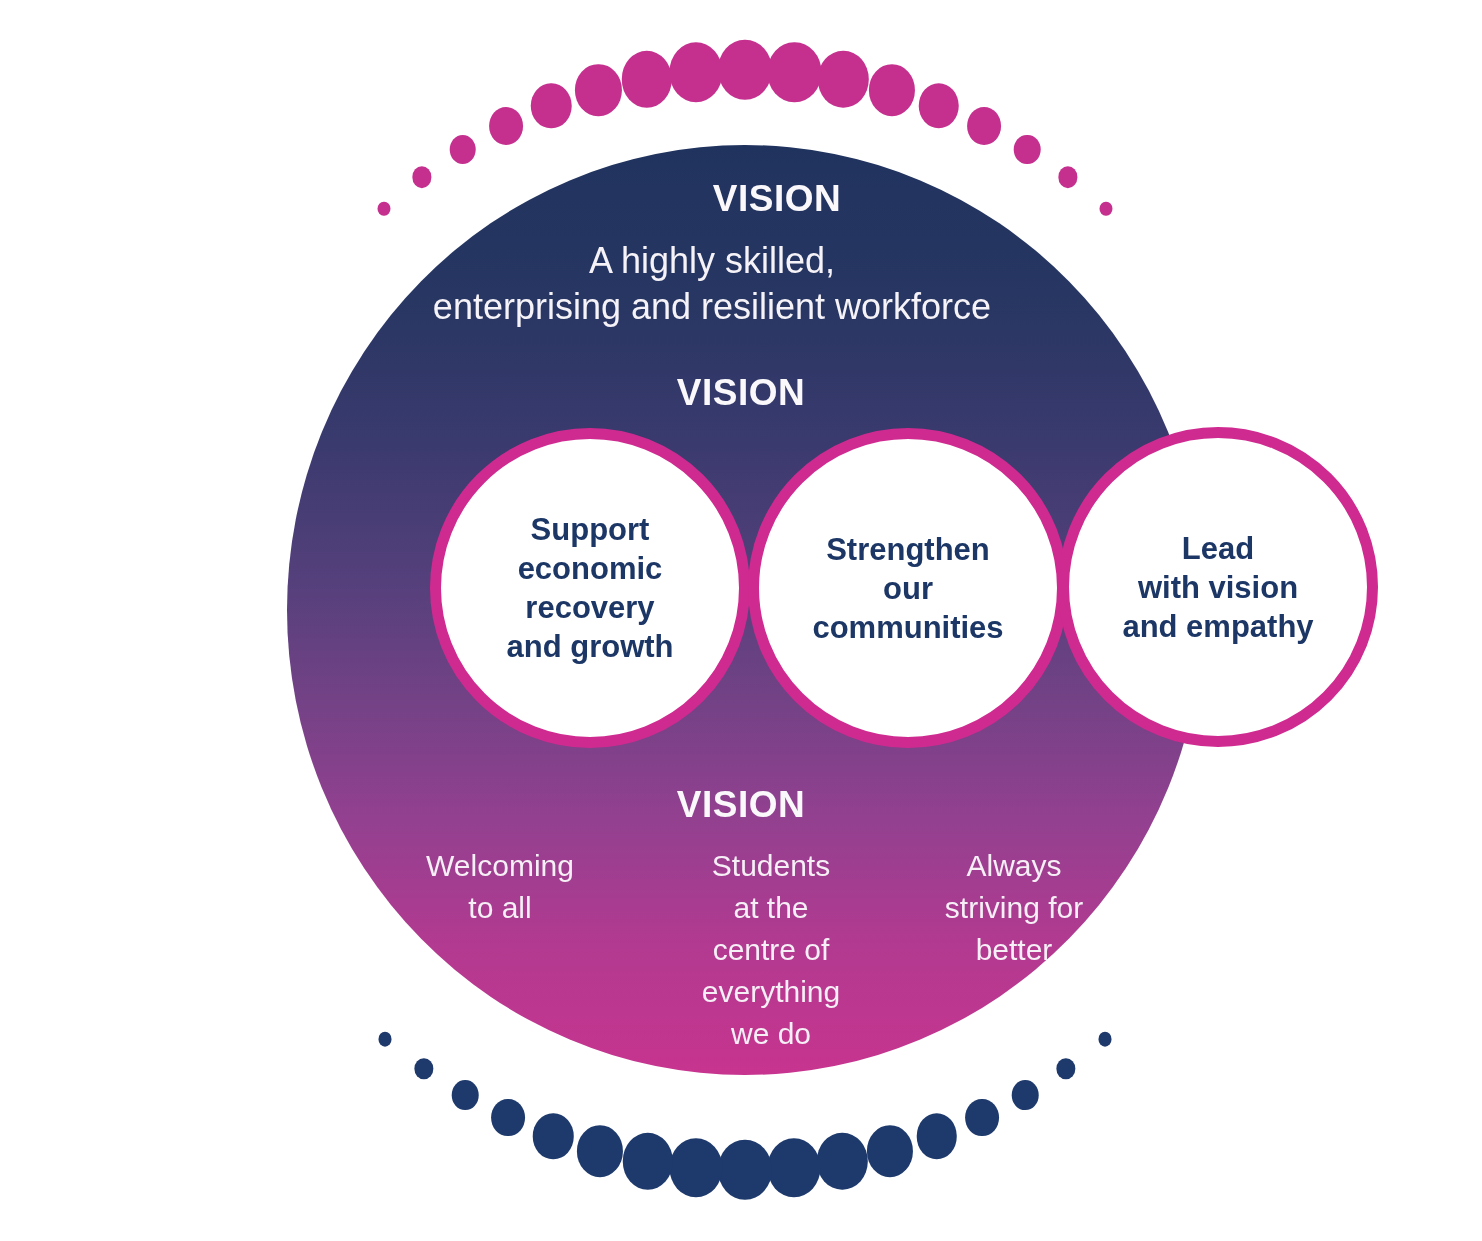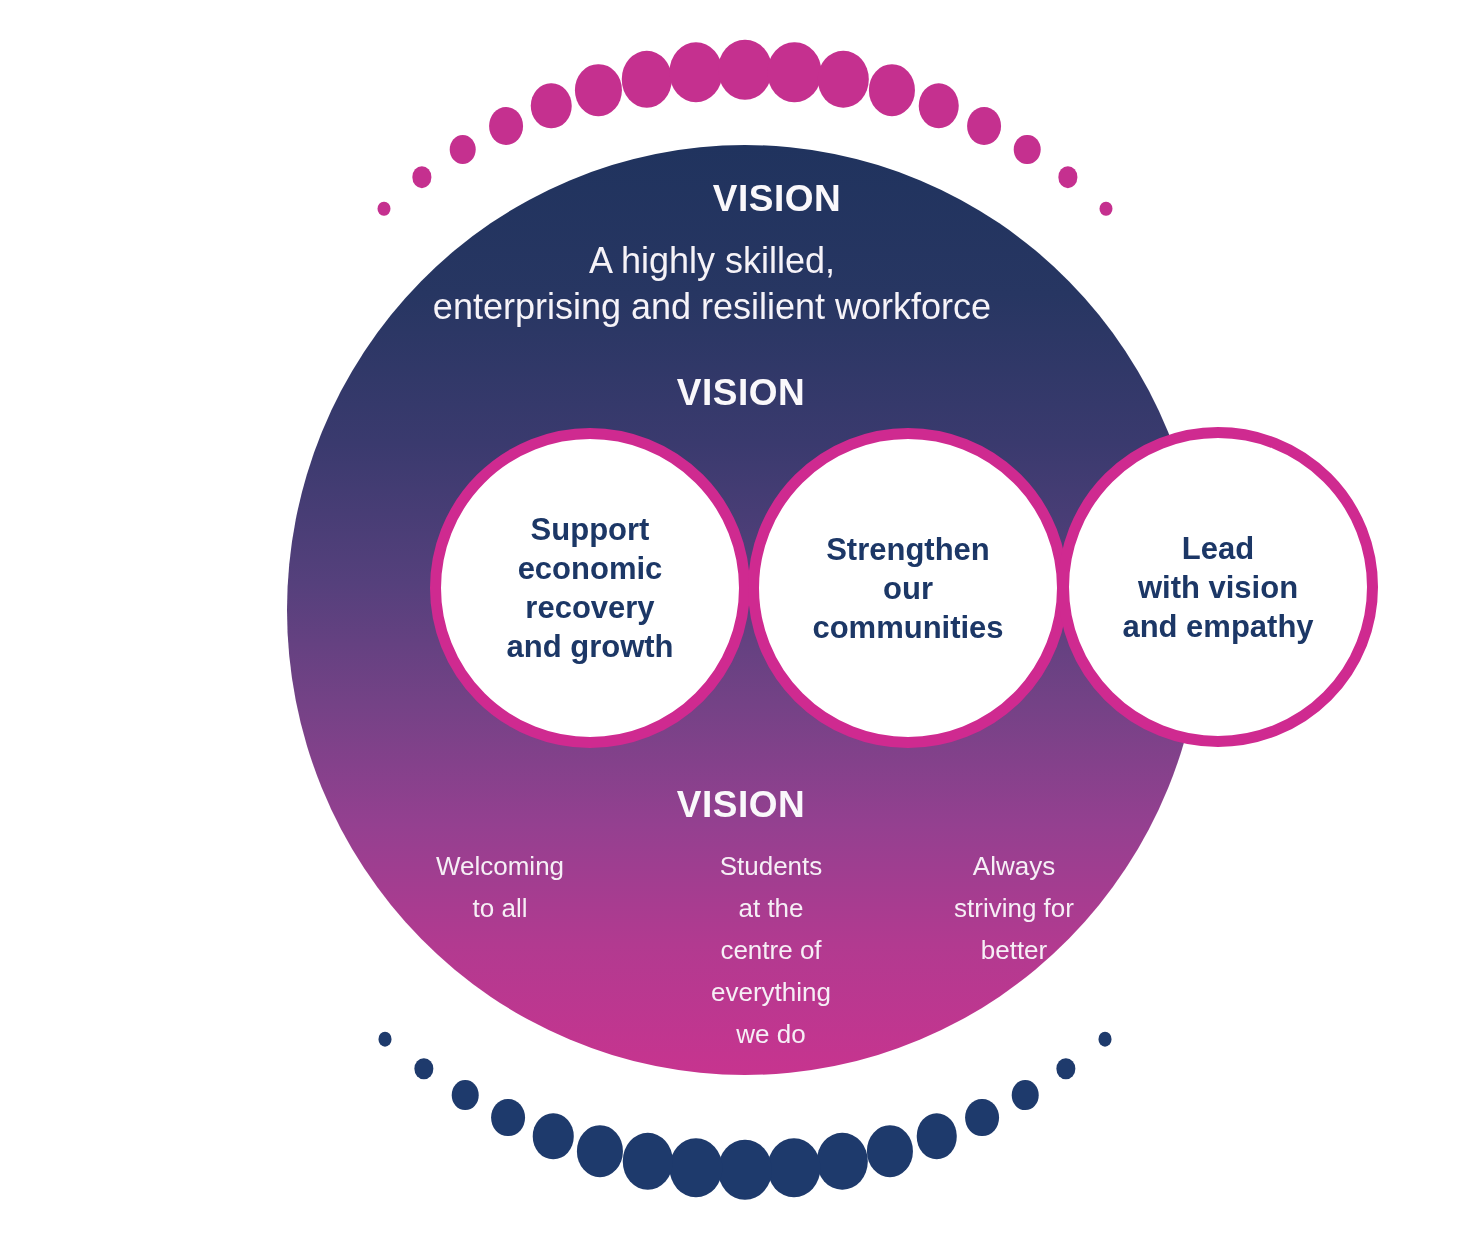--- a/index.html
+++ b/index.html
@@ -63,21 +63,21 @@
     text-align:center;white-space:pre-line;
   }
   .goal-1{left:112px;top:428px;}
   .goal-2{left:430px;top:428px;}
   .goal-3{left:748px;top:428px;justify-content:center;}
   .goal-4{left:1058px;top:427px;justify-content:center;}
   
   .value{
     position:absolute;top:845px;
     text-align:center;color:#F6EFF6;
-    font-size:26px;line-height:42px;font-weight:400;
+    font-size:30px;line-height:42px;font-weight:400;
     white-space:pre-line;z-index:3;
   }
   .value-1{left:370px;width:260px;}
   .value-2{left:641px;width:260px;}
   .value-3{left:879px;width:270px;}
 </style>
 </head>
 <body>
 
 <div class="canvas">

